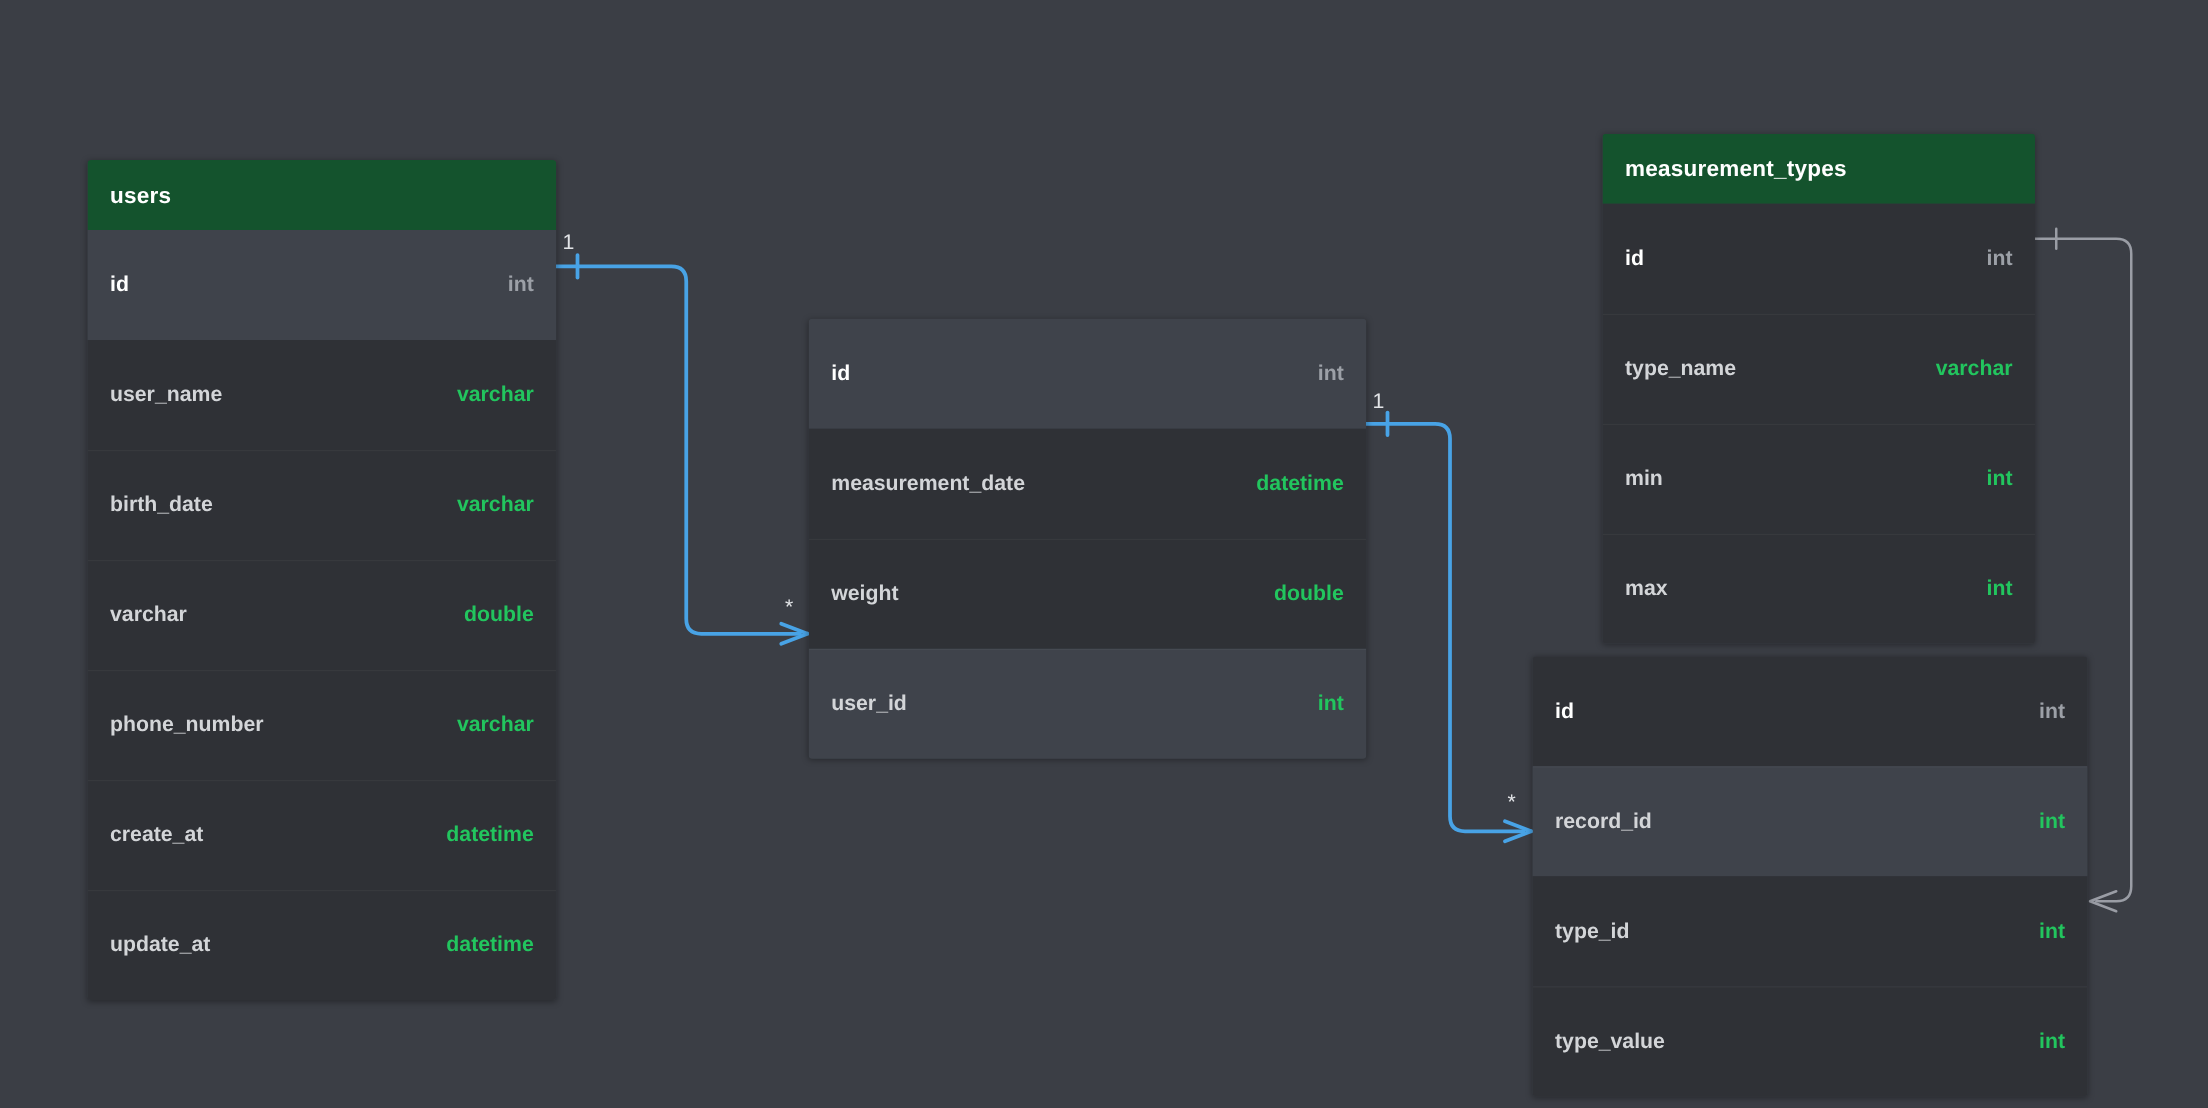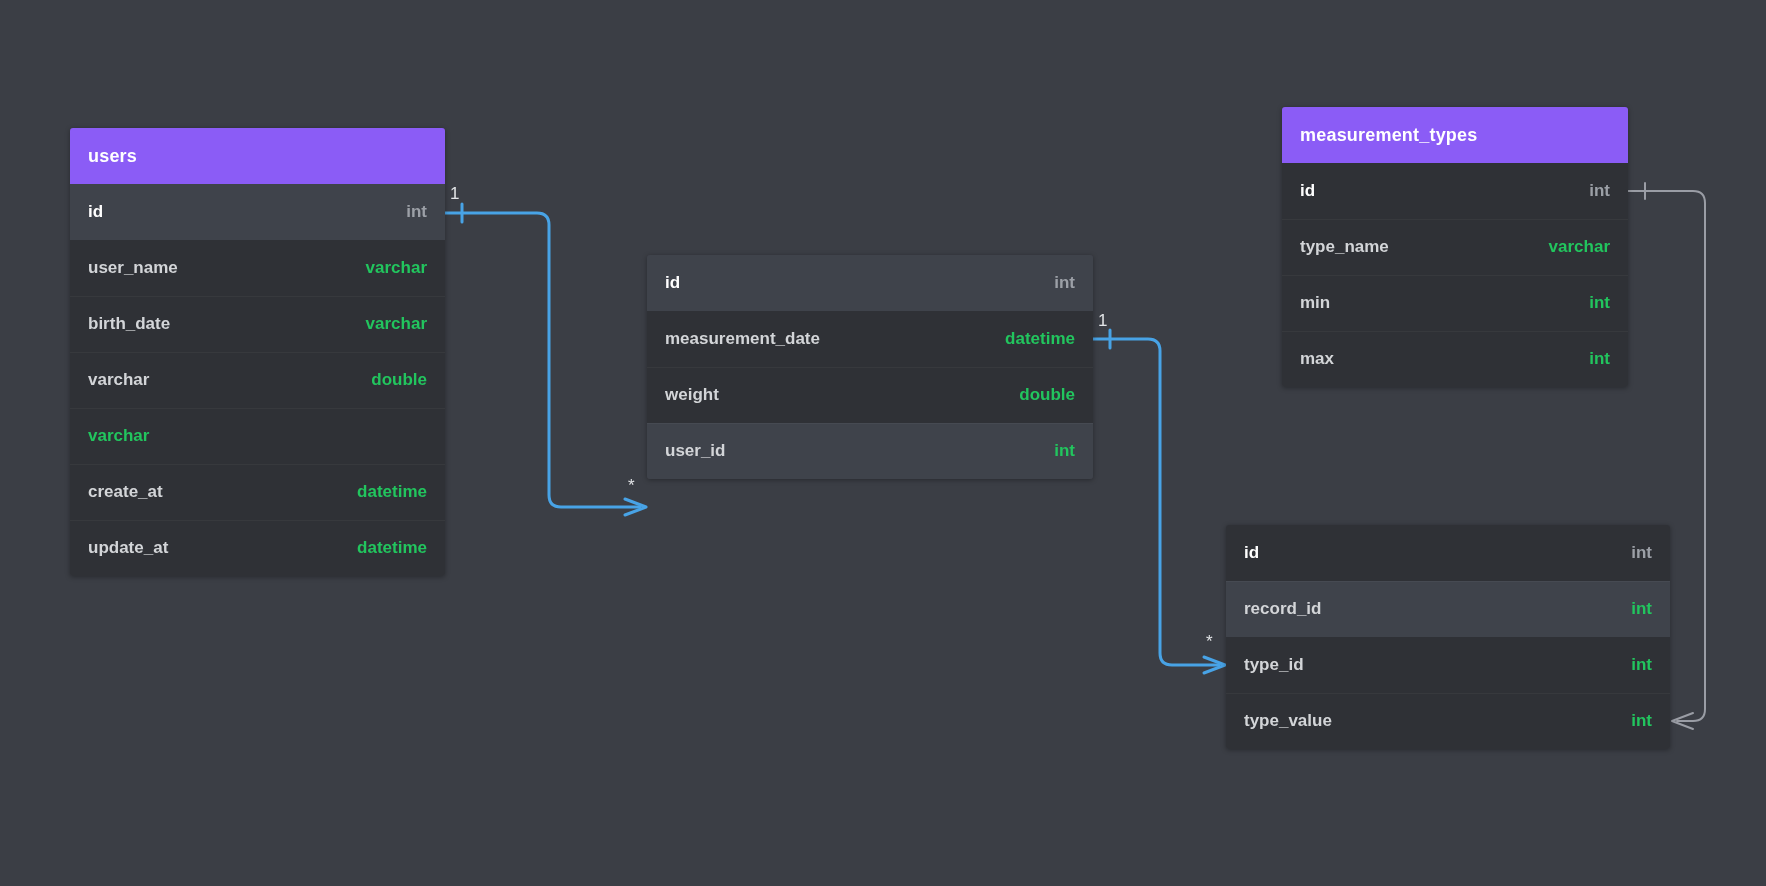--- a/index.html
+++ b/index.html
@@ -13,34 +13,34 @@
   #canvas { position: absolute; inset: 0; width: 1766px; height: 886px; }
 
   .table {
     position: absolute;
     border-radius: 3px;
     box-shadow: 0 1px 5px rgba(0,0,0,0.35);
     overflow: hidden;
     z-index: 2;
   }
   .thead {
-    background: #8b5cf6;
+    background: #14532d;
     height: 56px;
     line-height: 56px;
     padding: 0 18px;
     color: #ffffff;
     font-size: 18px;
     font-weight: 700;
     letter-spacing: 0.2px;
   }
   .row {
     background: #2f3136;
     height: 56px;
     line-height: 56px;
-    padding: 0 18px;
+    padding: 16px 18px;
     display: flex;
     justify-content: space-between;
     align-items: center;
     font-size: 17px;
   }
   .row + .row { box-shadow: inset 0 1px 0 rgba(255,255,255,0.04); font-weight: bold; }
   .row .fname { color: #d3d5d8; }
   .row .ftype { color: #22c55e; }
   .row.pk .fname { color: #ffffff; font-weight: 700; }
   .row.pk .ftype { color: #9ca0a7; font-weight: 700; }
@@ -104,20 +104,21 @@
     </div>
     <div class="row">
       <span class="fname">birth_date</span>
       <span class="ftype">varchar</span>
     </div>
     <div class="row">
       <span class="fname">varchar</span>
       <span class="ftype">double</span>
     </div>
     <div class="row">
+      <span class="fname">phone_number</span>
       <span class="ftype">varchar</span>
     </div>
     <div class="row">
       <span class="fname">create_at</span>
       <span class="ftype">datetime</span>
     </div>
     <div class="row">
       <span class="fname">update_at</span>
       <span class="ftype">datetime</span>
     </div>

